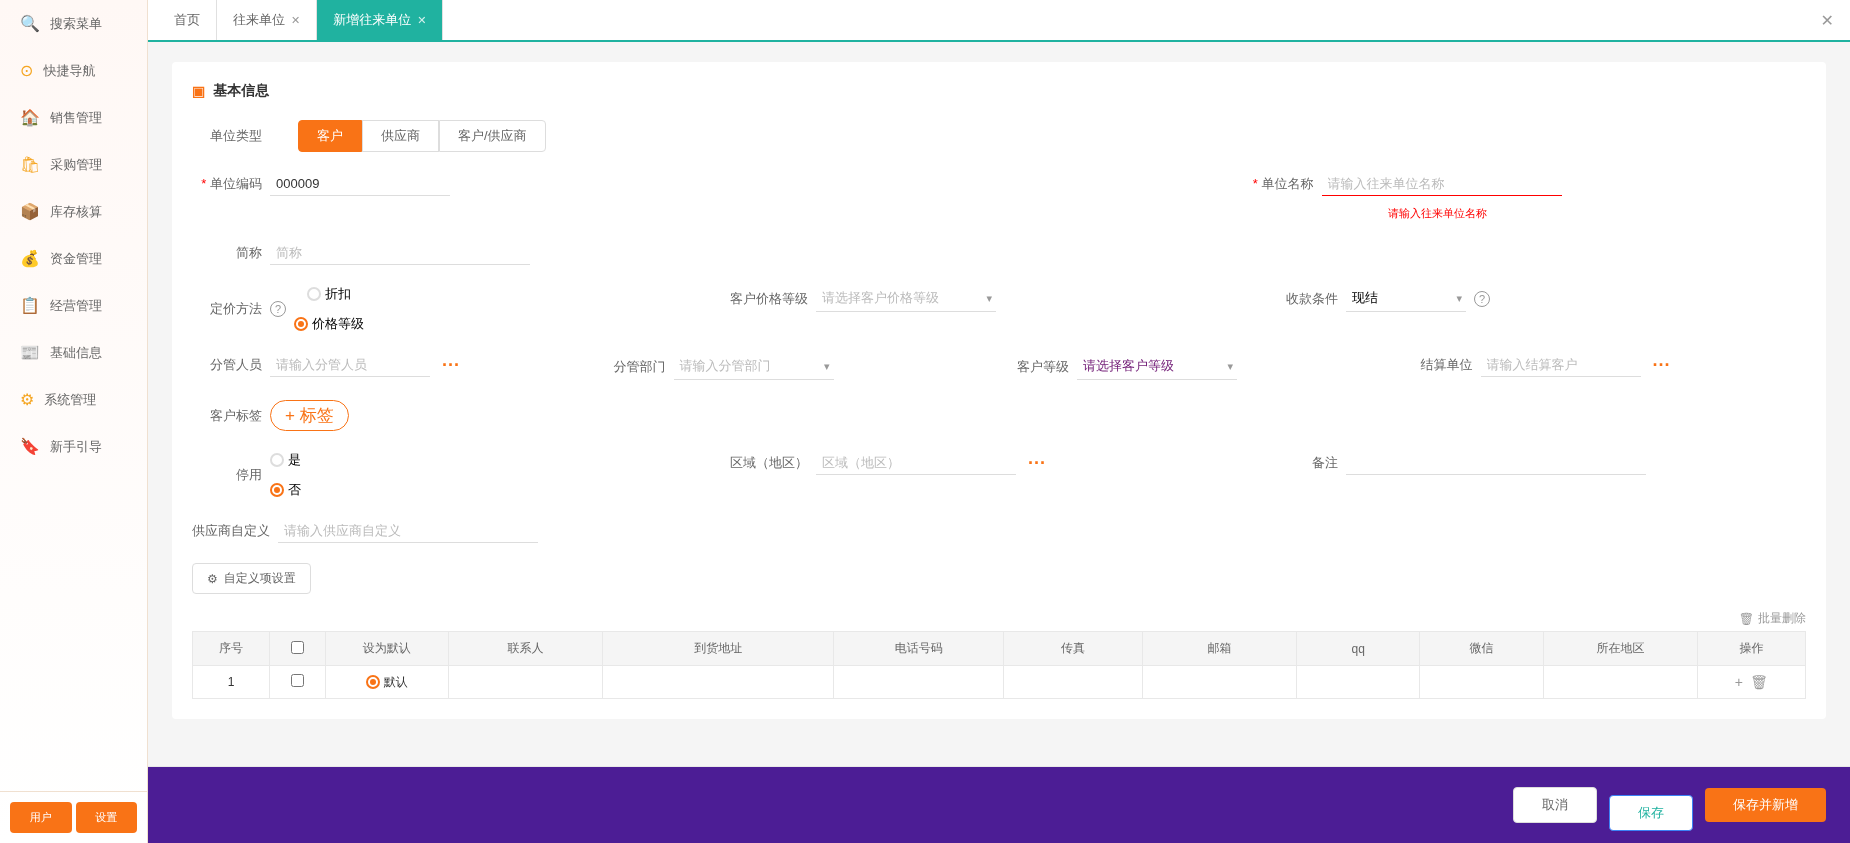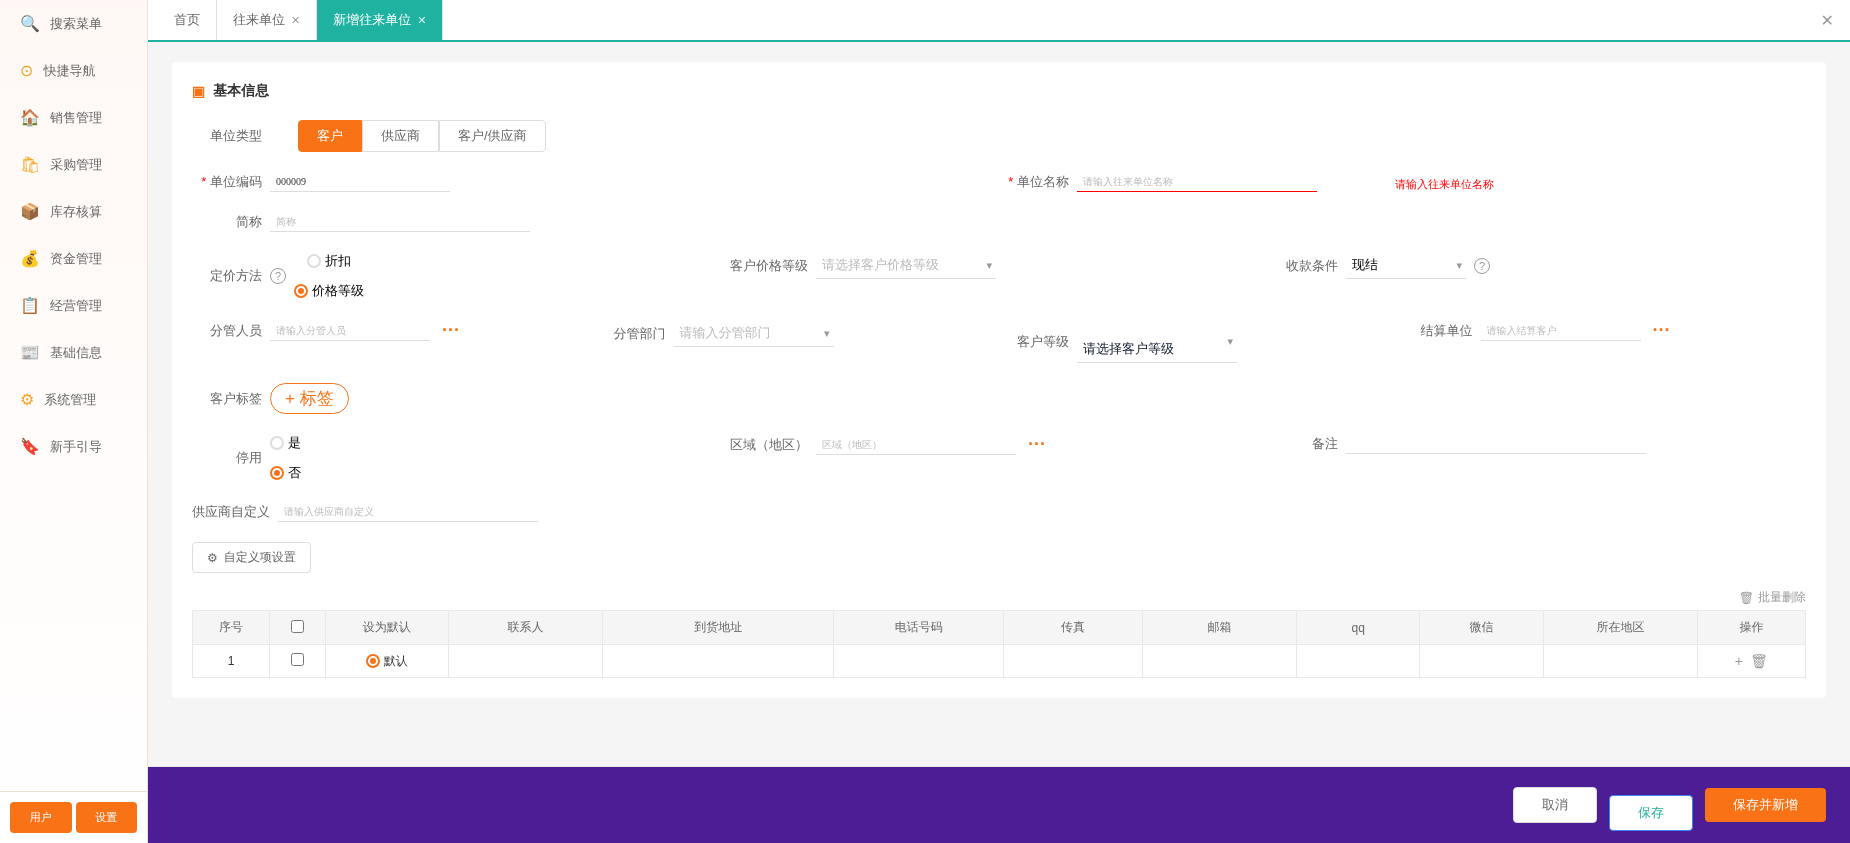--- a/index.html
+++ b/index.html
@@ -128,26 +128,25 @@
       flex-shrink: 0;
     }
     .form-label.required::before {
       content: "* ";
       color: red;
     }
     .form-input {
       border: none;
       border-bottom: 1px solid #ddd;
       padding: 4px 6px;
-      font-size: 10px;
+      font-size: 13px;
       outline: none;
       min-width: 160px;
       color: #333;
       background: transparent;
-      font-family: Liberation Serif, serif;
     }
     .form-input::placeholder { color: #bbb; }
     .form-input.error-border { border-bottom-color: red; }
     .error-msg { color: red; font-size: 11px; margin-top: 2px; display: block; }
     .select-wrapper {
       position: relative;
       display: inline-flex;
       align-items: center;
     }
     .select-wrapper::after {
@@ -392,21 +391,21 @@
             <button class="unit-type-btn">客户/供应商</button>
           </div>
         </div>
       </div>
 
       <div class="form-row">
         <div class="form-group">
           <span class="form-label required">单位编码</span>
           <input type="text" class="form-input" value="000009" style="width: 180px;">
         </div>
-        <div class="form-group" style="flex-direction:row;align-items:flex-end;">
+        <div class="form-group" style="flex-direction:column;align-items:center;">
           <div style="display:flex;align-items:center;gap:8px;">
             <span class="form-label required">单位名称</span>
             <input type="text" class="form-input error-border" placeholder="请输入往来单位名称" style="width: 240px; border-bottom-color: red;">
           </div>
           <span class="error-msg" style="margin-left:70px;">请输入往来单位名称</span>
         </div>
       </div>
 
       <div class="form-row">
         <div class="form-group">
@@ -453,21 +452,21 @@
         </div>
         <div class="form-group">
           <span class="form-label">分管部门</span>
           <div class="select-wrapper">
             <span style="border-bottom:1px solid #ddd;padding:4px 30px 4px 6px;min-width:160px;display:inline-block;color:#bbb;">请输入分管部门</span>
           </div>
         </div>
         <div class="form-group">
           <span class="form-label">客户等级</span>
           <div class="select-wrapper">
-            <span style="border-bottom:1px solid #ddd;padding:4px 30px 4px 6px;min-width:160px;display:inline-block;color:#0f172a;margin-top:16px;">请选择客户等级</span>
+            <span style="border-bottom:1px solid #ddd;padding:4px 30px 4px 6px;min-width:160px;display:inline-block;color:#701a75;">请选择客户等级</span>
           </div>
         </div>
         <div class="form-group">
           <span class="form-label">结算单位</span>
           <input type="text" class="form-input" placeholder="请输入结算客户" style="width: 160px;">
           <span class="more-btn">···</span>
         </div>
       </div>
 
       <div class="form-row">

